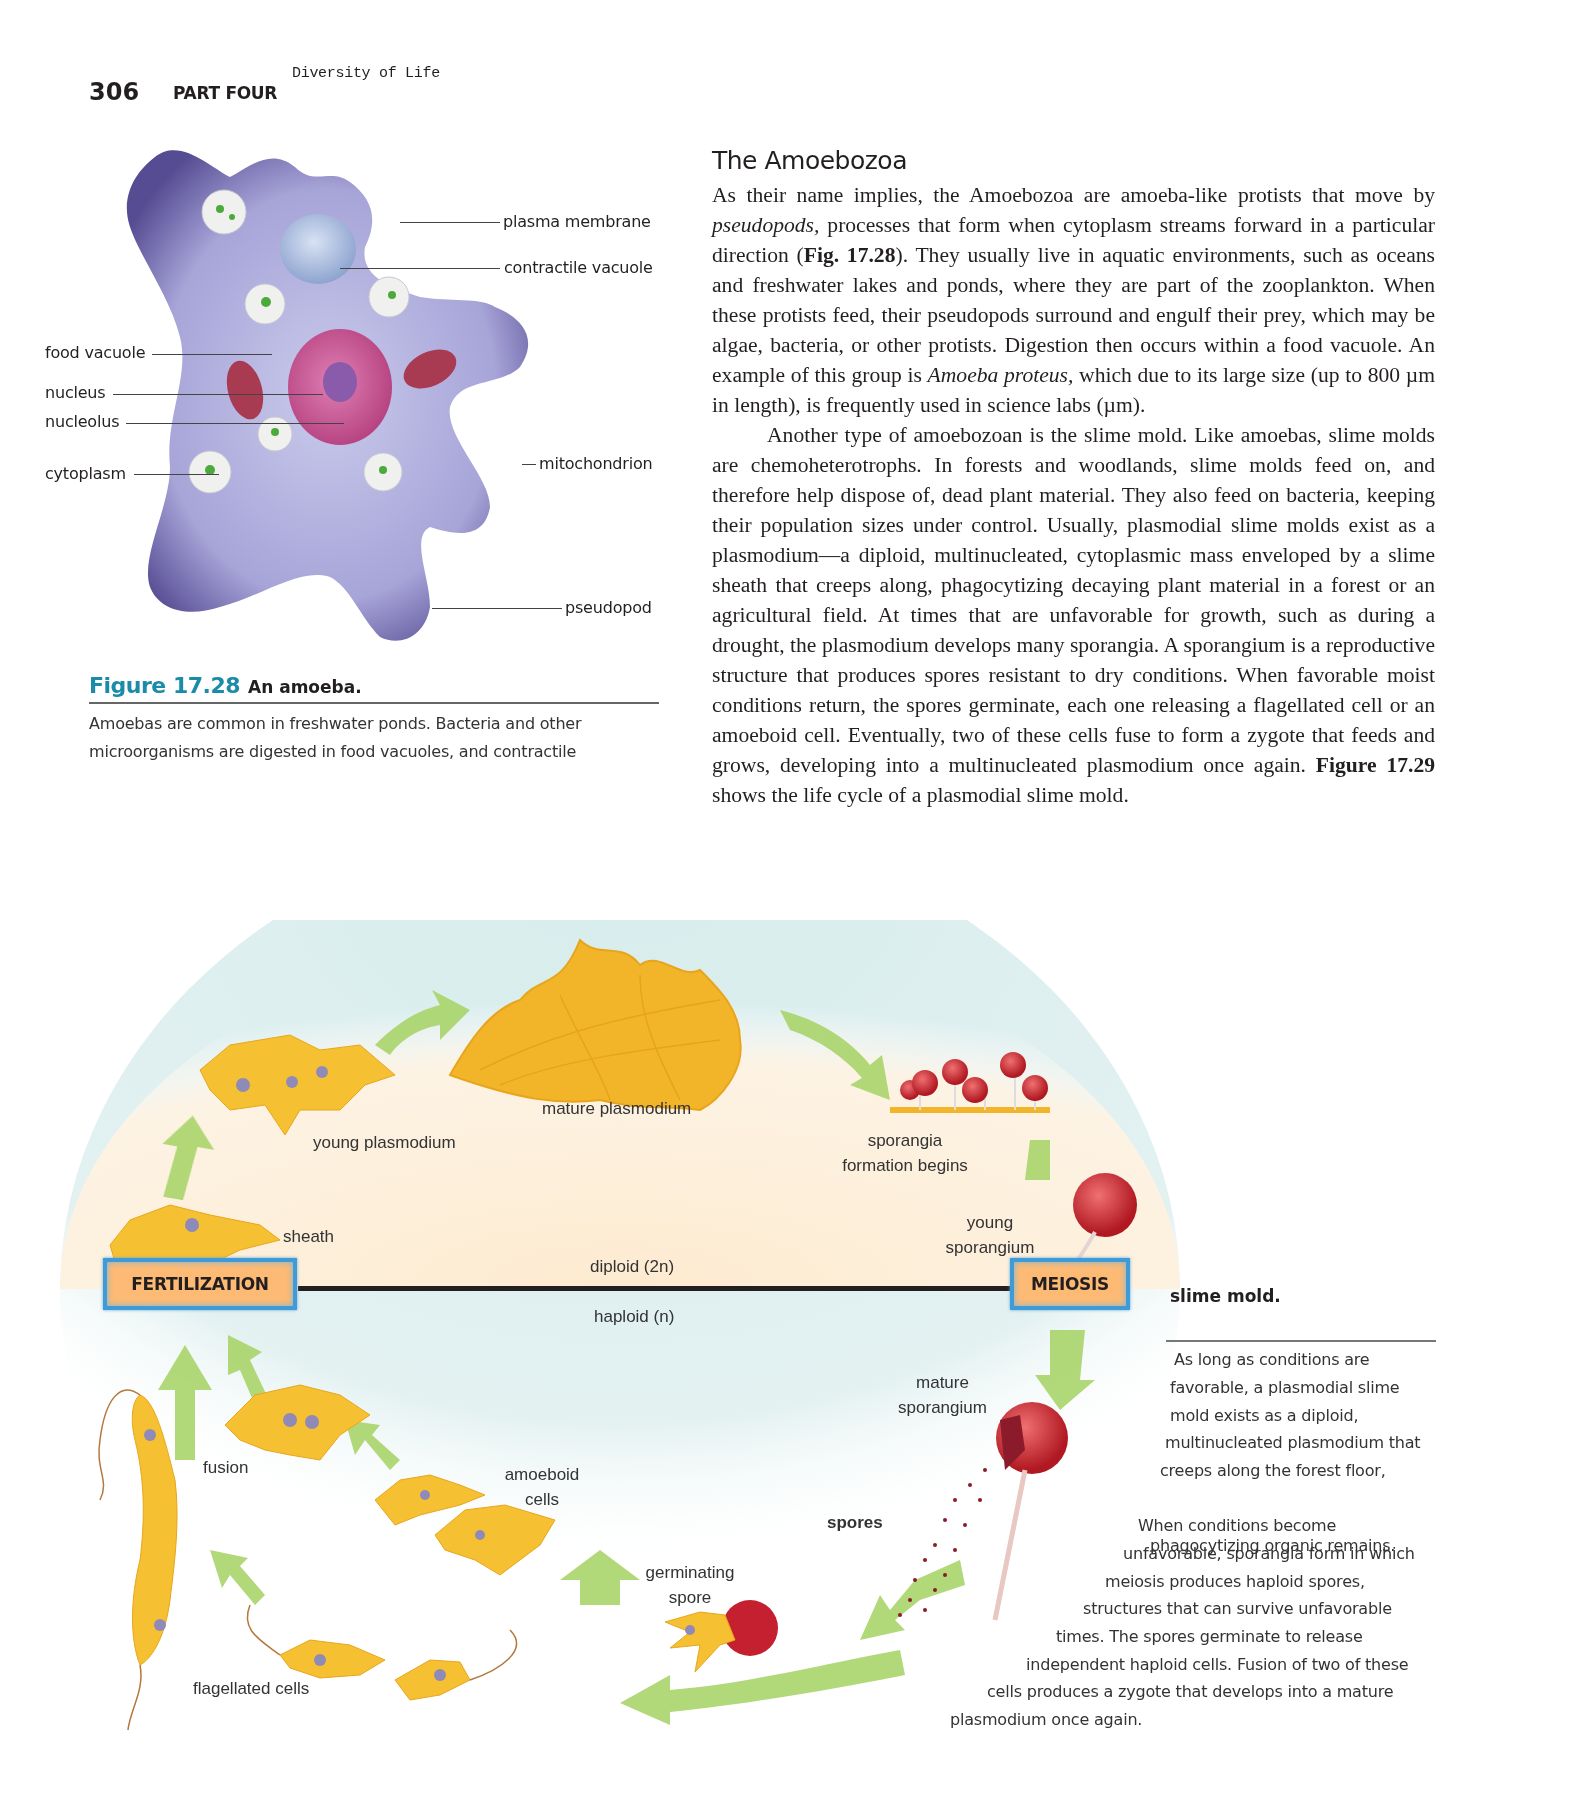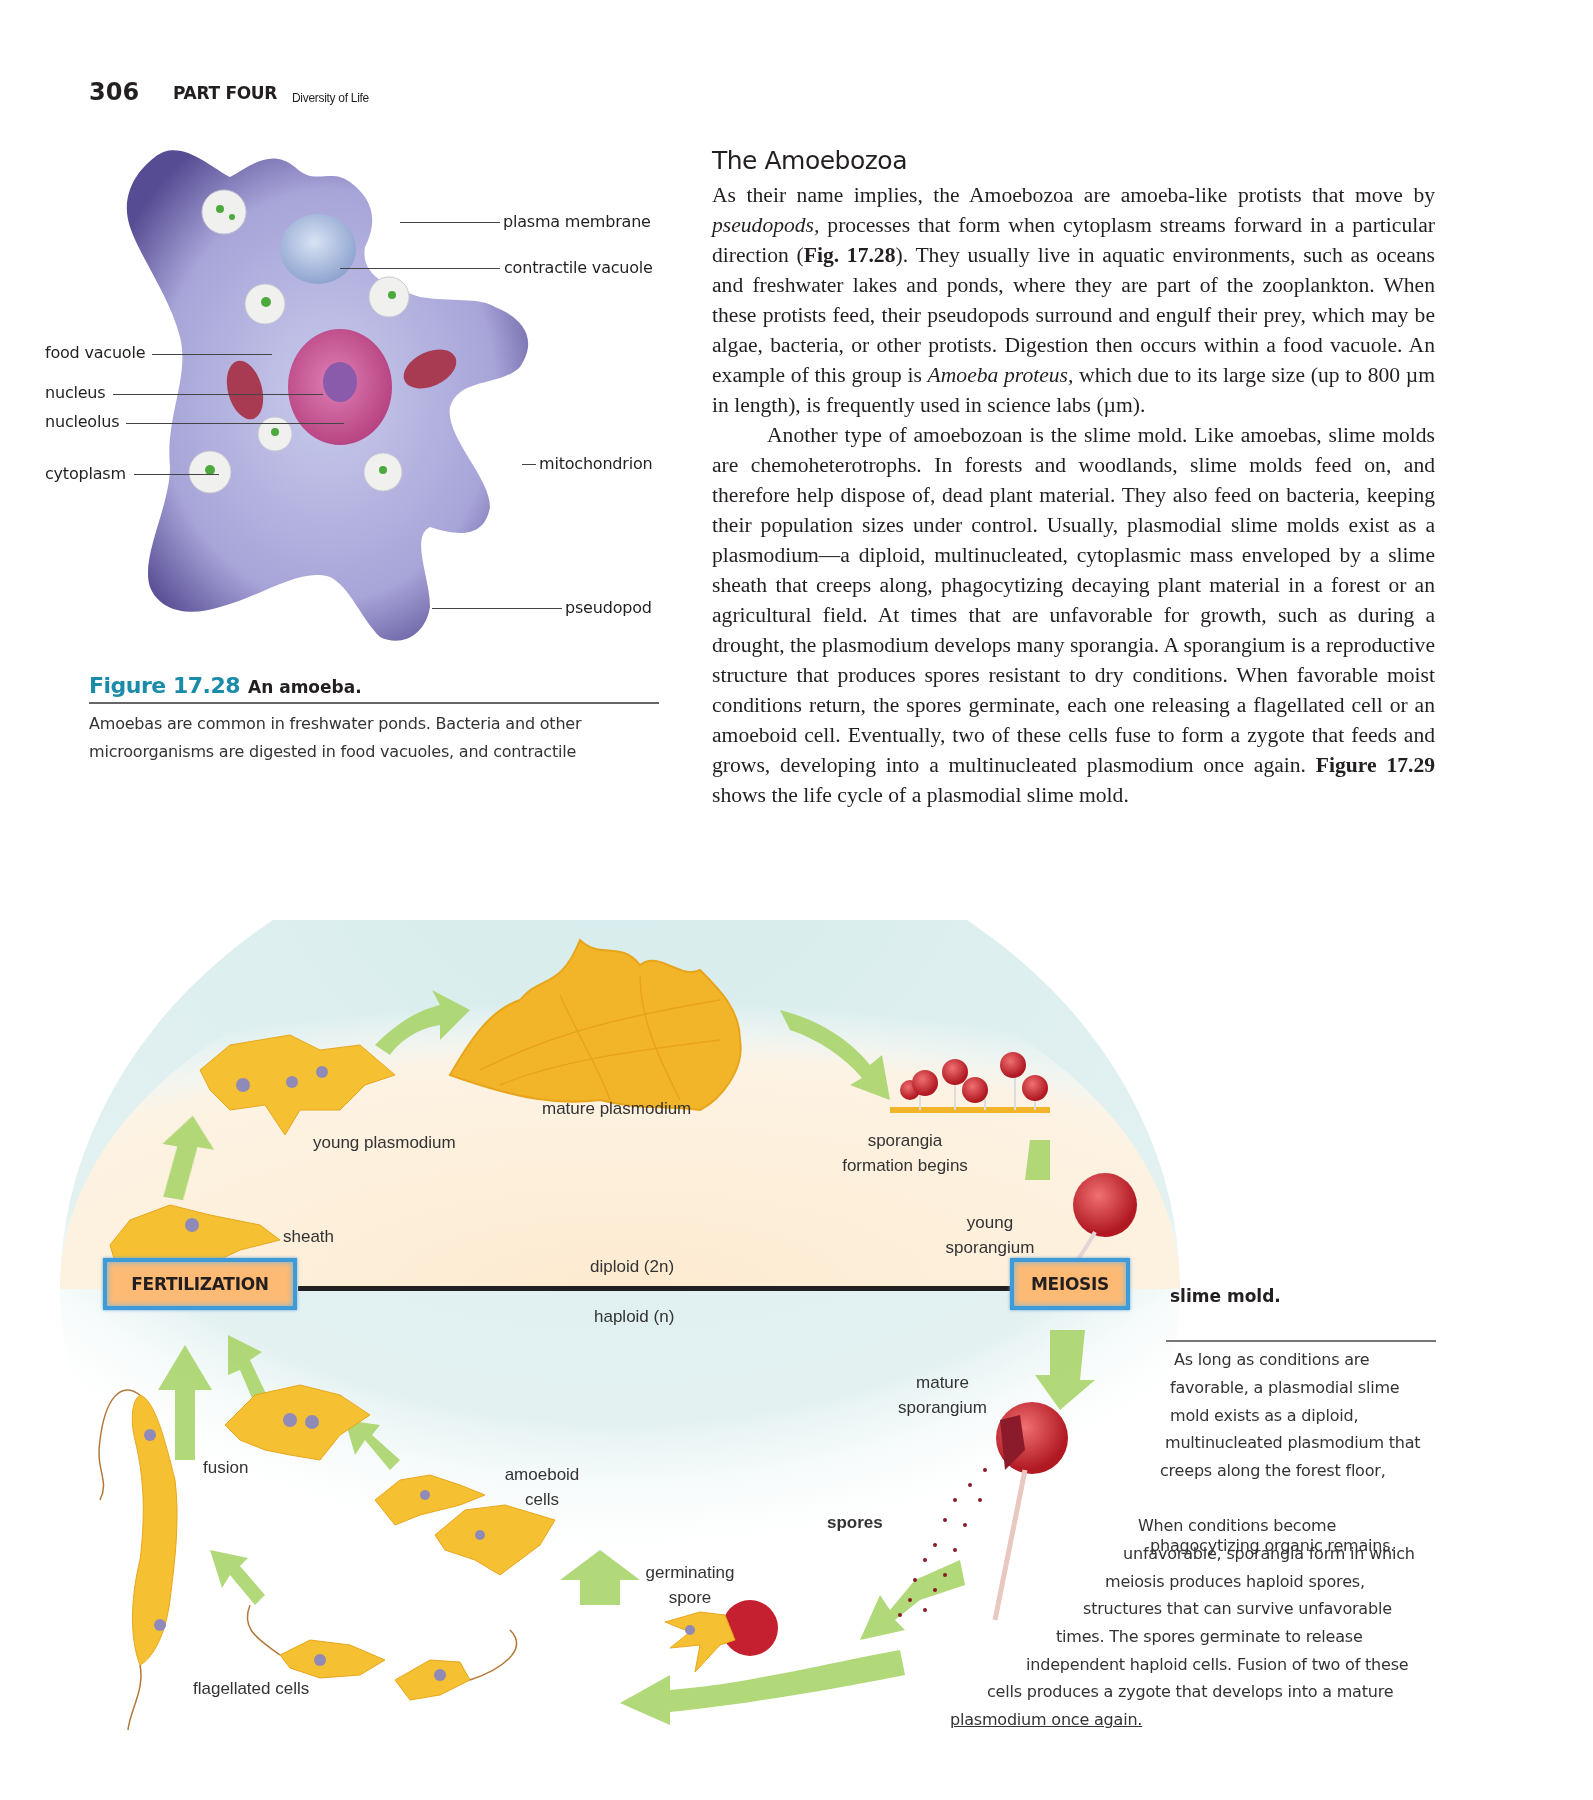--- a/index.html
+++ b/index.html
@@ -3,21 +3,21 @@
 <meta charset="utf-8">
 <style>
   html, body { margin: 0; padding: 0; background: #ffffff; }
   body { width: 1593px; height: 1800px; position: relative; overflow: hidden;
          font-family: "Liberation Sans", sans-serif; color: #231f20; }
   .abs { position: absolute; }
 
   
   .page-num { left: 89px; top: 78px; font-size: 24px; font-weight: bold; font-family: "DejaVu Sans", sans-serif; }
   .part { left: 173px; top: 83px; font-size: 17px; font-weight: bold; font-family: "DejaVu Sans", sans-serif; letter-spacing: -0.3px; }
-  .part-title { left: 292px; top: 91px; font-size: 12px; font-family: Liberation Sans, sans-serif; letter-spacing: -0.3px; }
+  .part-title { left: 292px; top: 65px; font-size: 15px; font-family: Liberation Mono, monospace; letter-spacing: -0.3px; }
 
   
   .amoeba-art { left: 100px; top: 137px; width: 555px; height: 515px; }
   .lbl { font-family: "DejaVu Sans", sans-serif; font-size: 16px; color: #231f20; white-space: nowrap; letter-spacing: -0.2px; }
   .lead { position: absolute; height: 1px; background: #444; }
 
   .fig-cap-title { left: 89px; top: 673px; white-space: nowrap; }
   .fig-num { color: #1a8ba8; font-weight: bold; font-size: 22px; font-family: "DejaVu Sans", sans-serif; letter-spacing: -0.5px; }
   .fig-title { font-weight: bold; font-size: 17px; font-family: "DejaVu Sans", sans-serif; margin-left: 8px; }
   .fig-rule { left: 89px; top: 702px; width: 570px; height: 1.5px; background: #666; }
@@ -291,13 +291,13 @@
 <div class="fig2-line" style="left:1165px;top:1433px;">multinucleated plasmodium that</div>
 <div class="fig2-line" style="left:1160px;top:1461px;">creeps along the forest floor,</div>
 <div class="fig2-line" style="left:1150px;top:1489px;margin-top:47px;">phagocytizing organic remains.</div>
 <div class="fig2-line" style="left:1138px;top:1516px;">When conditions become</div>
 <div class="fig2-line" style="left:1123px;top:1544px;">unfavorable, sporangia form in which</div>
 <div class="fig2-line" style="left:1105px;top:1572px;">meiosis produces haploid spores,</div>
 <div class="fig2-line" style="left:1083px;top:1599px;">structures that can survive unfavorable</div>
 <div class="fig2-line" style="left:1056px;top:1627px;">times. The spores germinate to release</div>
 <div class="fig2-line" style="left:1026px;top:1655px;">independent haploid cells. Fusion of two of these</div>
 <div class="fig2-line" style="left:987px;top:1682px;">cells produces a zygote that develops into a mature</div>
-<div class="fig2-line" style="left:950px;top:1710px;text-decoration:underline;">plasmodium once again.</div>
+<div class="fig2-line" style="left:950px;top:1710px;">plasmodium once again.</div>
 
 </body></html>

